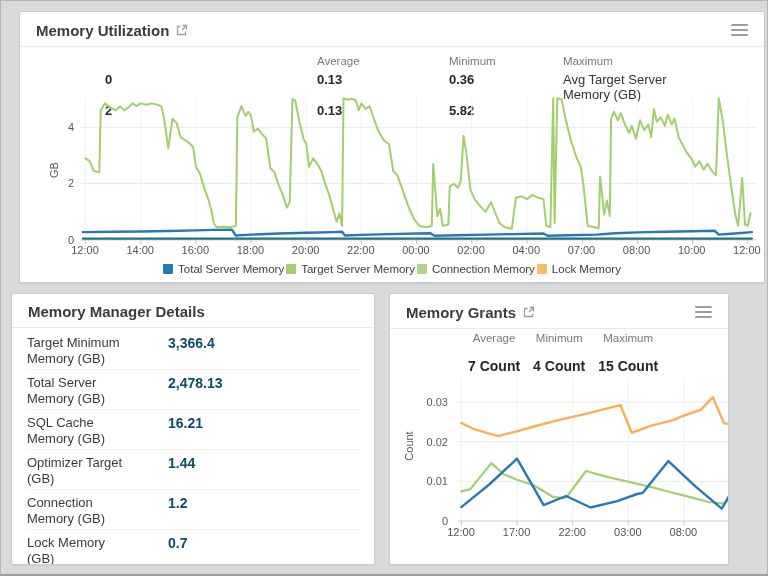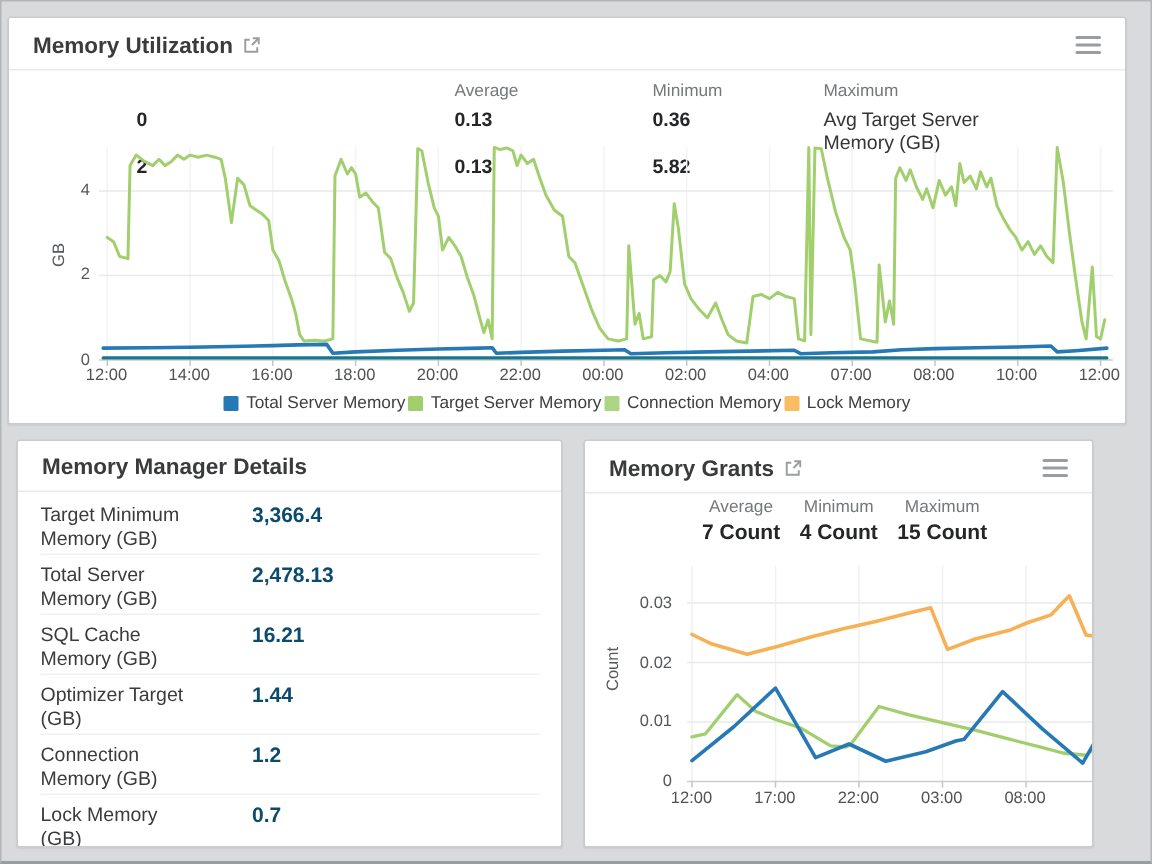--- a/index.html
+++ b/index.html
@@ -3,21 +3,21 @@
 <meta charset="utf-8">
 <style>
   html,body{margin:0;padding:0;}
   body{
     width:768px;height:576px;position:relative;overflow:hidden;
     background:#d9dadb;font-family:"Liberation Sans",sans-serif;
     -webkit-font-smoothing:antialiased;
   }
   .page{position:absolute;inset:0;border:1px solid #b3b6b8;border-bottom:2px solid #989ea0;box-sizing:border-box;}
   .panel{position:absolute;background:#ffffff;border:1px solid #c9cbcd;border-radius:2px;box-sizing:border-box;overflow:hidden;box-shadow:0 1px 1px rgba(0,0,0,.06);}
-  .panel-mu{left:4px;top:10px;width:746px;height:272px;}
+  .panel-mu{left:18px;top:10px;width:746px;height:272px;}
   .panel-md{left:10px;top:292px;width:364px;height:272px;}
   .panel-mg{left:388px;top:292px;width:340px;height:272px;}
 
   .panel-h{display:flex;align-items:center;padding:9px 14px 7px 16px;border-bottom:1px solid #e9eaeb;}
   .panel-title{font-size:15px;font-weight:700;color:#3a3b3c;}
   .ext-icon{margin-left:7px;display:inline-flex;cursor:pointer;}
   .hamburger{margin-left:auto;display:flex;flex-direction:column;gap:3px;cursor:pointer;padding:3px 2px;}
   .hamburger span{display:block;width:17px;height:2px;background:#9a9da0;border-radius:1px;}
 
   
@@ -46,21 +46,21 @@
   .md-rows{position:absolute;left:15px;right:14px;top:36px;}
   .drow{position:relative;height:34px;padding-top:5px;border-bottom:1px solid #f0f1f1;}
   .drow:last-child{border-bottom:none;}
   .dlabel{width:106px;font-size:13px;color:#3a3b3c;line-height:16px;}
   .dval{position:absolute;left:141px;top:5px;font-size:14px;font-weight:700;color:#0c4a6e;}
 
   
   .mg-stats{position:absolute;left:78px;top:38px;display:flex;gap:13px;}
   .mg-col{text-align:center;}
   .mg-col .h{font-size:11.5px;color:#75787a;}
-  .mg-col .v{margin-top:2px;font-size:14px;font-weight:700;color:#252627;}
+  .mg-col .v{margin-top:14px;font-size:14px;font-weight:700;color:#252627;}
   .mg-ylab{left:4px;top:146px;}
   .mg-ytick{left:18px;width:40px;}
   .mg-svg{position:absolute;left:68px;top:83px;}
   .mg-xticks{left:54px;top:232px;width:312px;}
 </style>
 </head>
 <body>
 
 <div class="page">
 

